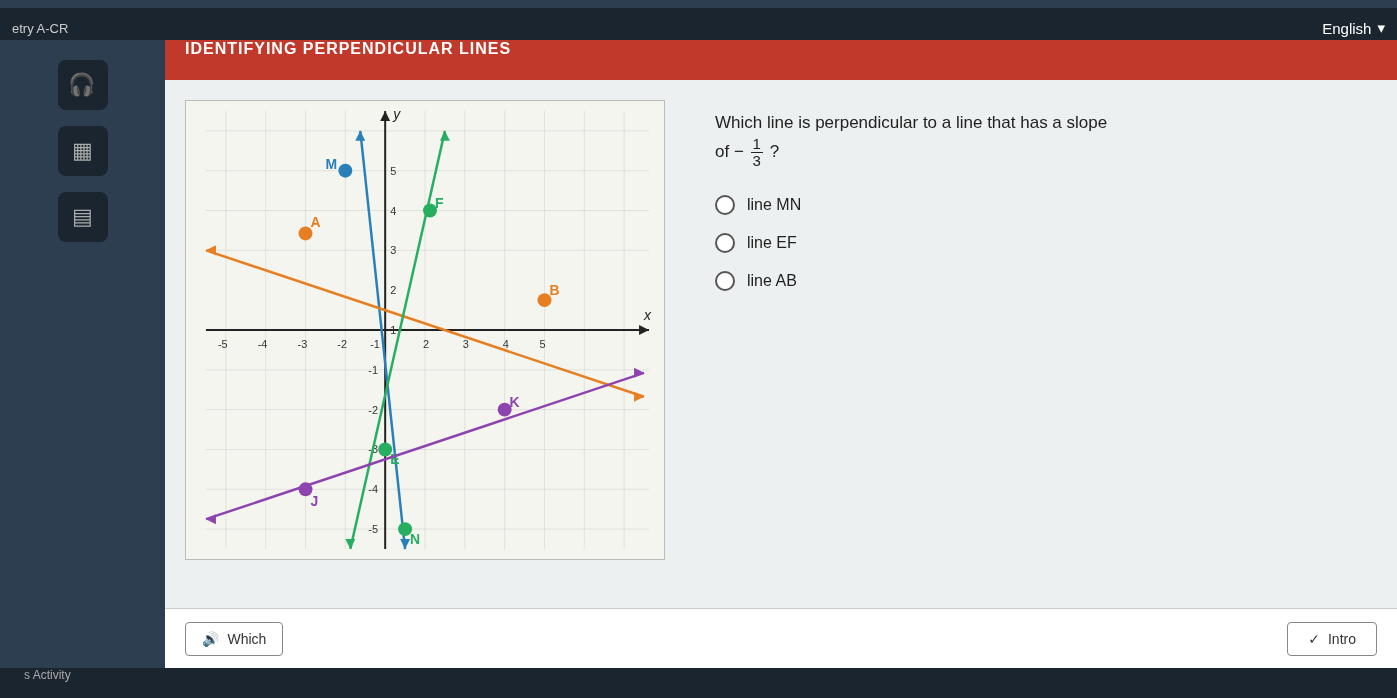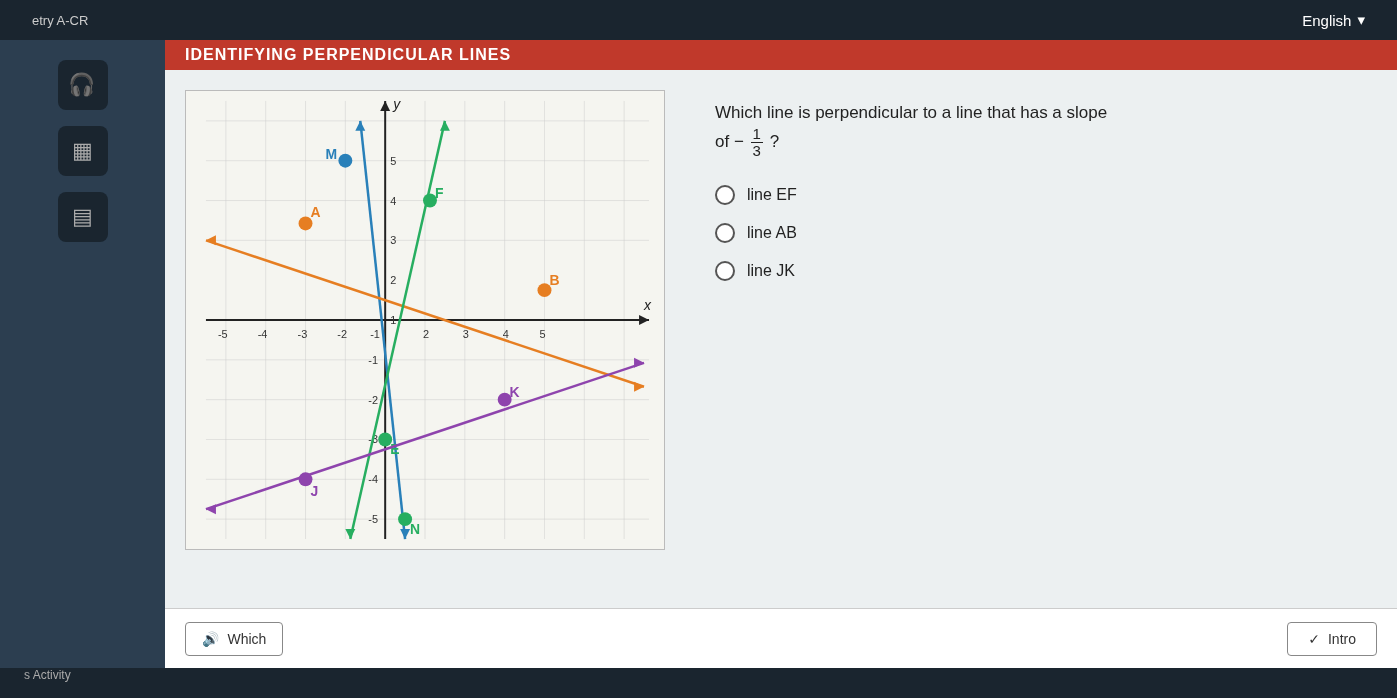--- a/index.html
+++ b/index.html
@@ -9,29 +9,29 @@
       height: 698px;
       background: #2c3e50;
       font-family: Arial, sans-serif;
       overflow: hidden;
       position: relative;
     }
 
     
     .top-bar {
       position: absolute;
-      top: 0;
+      top: 8px;
       left: 0;
       right: 0;
       height: 40px;
       background: #1a252f;
       display: flex;
       align-items: center;
       justify-content: space-between;
-      padding: 0 32px;
+      padding: 0 12px;
     }
 
     .top-bar-left {
       color: #ccc;
       font-size: 13px;
     }
 
     .top-bar-right {
       display: flex;
       align-items: center;
@@ -76,23 +76,22 @@
       right: 0;
       bottom: 30px;
       background: #ecf0f1;
       display: flex;
       flex-direction: column;
     }
 
     
     .page-title-bar {
       background: #c0392b;
-      height: 30px;
-      display: flex;
-      align-items: center;
+      height: 40px;
+      display: flex;
       padding: 0 20px;
     }
 
     .page-title-bar .title-text {
       color: white;
       font-size: 16px;
       font-weight: bold;
       letter-spacing: 1px;
       text-transform: uppercase;
     }
@@ -361,35 +360,35 @@
         <span>Which line is perpendicular to a line that has a slope</span>
         <br>
         <span>of −</span>
         <span style="display:inline-flex;flex-direction:column;align-items:center;vertical-align:middle;font-size:15px;line-height:1.1;margin:0 2px;">
           <span style="border-bottom:1.5px solid #222;padding:0 2px;">1</span>
           <span style="padding:0 2px;">3</span>
         </span>
         <span>?</span>
       </div>
 
+      <div class="radio-option">
+        <div class="radio-circle"></div>
+        <span class="radio-label">line MN</span>
+      </div>
 
       <div class="radio-option">
         <div class="radio-circle"></div>
         <span class="radio-label">line EF</span>
       </div>
 
       <div class="radio-option">
         <div class="radio-circle"></div>
         <span class="radio-label">line AB</span>
       </div>
 
-      <div class="radio-option">
-        <div class="radio-circle"></div>
-        <span class="radio-label">line JK</span>
-      </div>
 
     </div>
 
   </div>
 
   <div class="bottom-bar">
     <button class="intro-btn">
       <span>🔊</span>
       <span>Which</span>
     </button>

